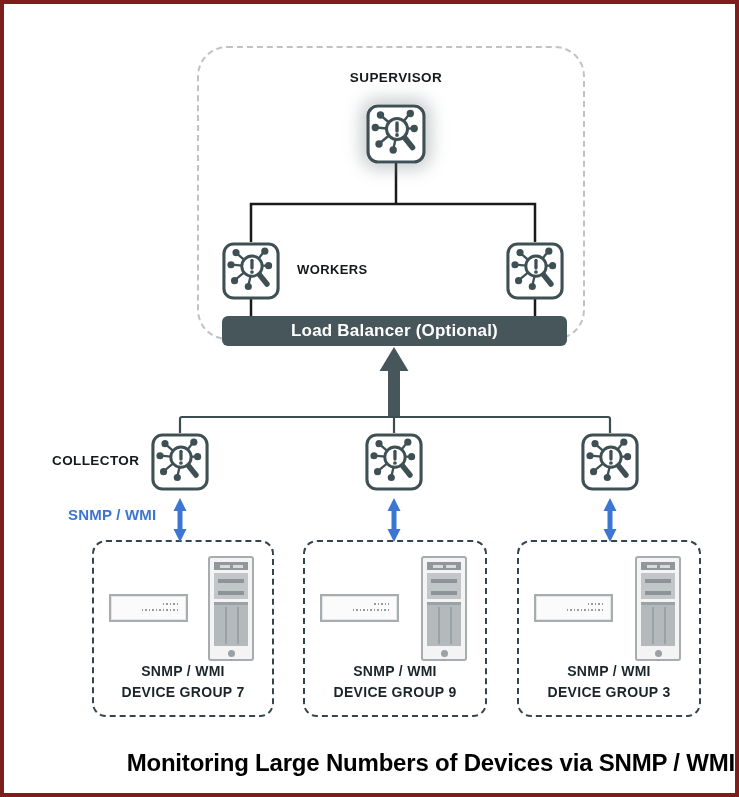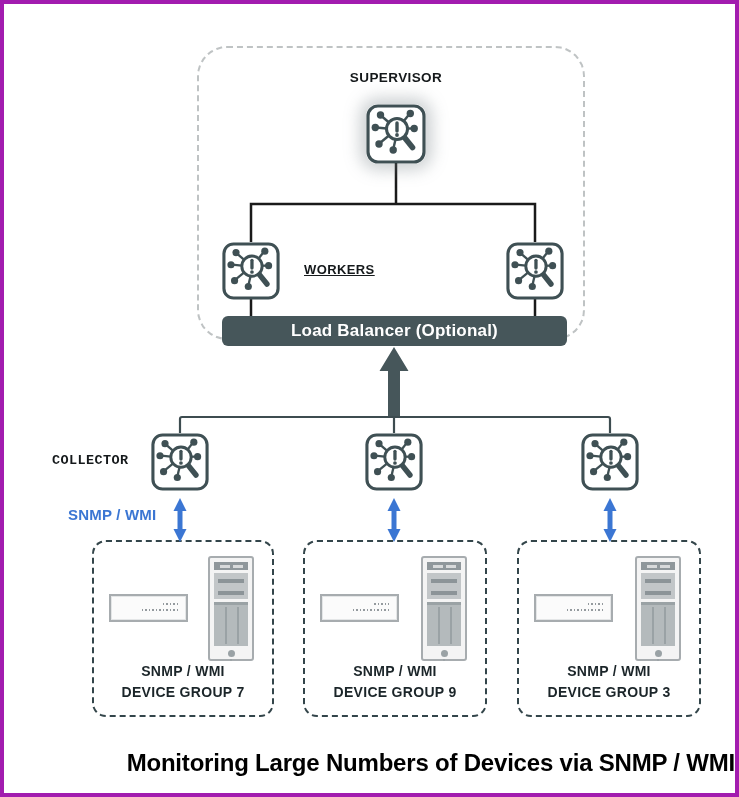--- a/index.html
+++ b/index.html
@@ -1,29 +1,29 @@
 <!DOCTYPE html>
 <html><head>
 <meta charset="utf-8">
 <style>
   html,body{margin:0;padding:0;background:#fff;}
   body{font-family:"Liberation Sans","DejaVu Sans",sans-serif;}
   #canvas{position:relative;width:739px;height:797px;box-sizing:border-box;
-          border:4px solid #a21caf;background:#fff;overflow:hidden;}
+          border:4px solid #7f1d1d;background:#fff;overflow:hidden;}
 
   
   .abs{position:absolute;}
   .lbl{font-weight:bold;color:#15191b;letter-spacing:.4px;white-space:nowrap;}
 
   
   .cluster-box{left:193px;top:42px;width:384px;height:290px;
                border:2px dashed #bfc3c4;border-radius:30px;z-index:0;}
   .supervisor-label{left:292px;top:66px;width:200px;text-align:center;font-size:13.5px;}
-  .workers-label{left:300px;top:258px;font-size:13px;text-decoration:underline;}
-  .collector-label{left:48px;top:449px;font-size:13.5px;font-family:Liberation Mono, monospace;}
+  .workers-label{left:293px;top:258px;font-size:13px;}
+  .collector-label{left:48px;top:449px;font-size:13.5px;}
 
   
   .node{width:58px;height:58px;z-index:2;}
   .node svg{display:block;width:100%;height:100%;}
   .node.sup{width:60px;height:60px;border-radius:12px;
             box-shadow:0 0 16px 6px rgba(120,132,138,.38);}
 
   
   .lb-bar{left:218px;top:312px;width:345px;height:30px;background:#46565a;
           border-radius:6px;z-index:3;display:flex;align-items:center;justify-content:center;}

